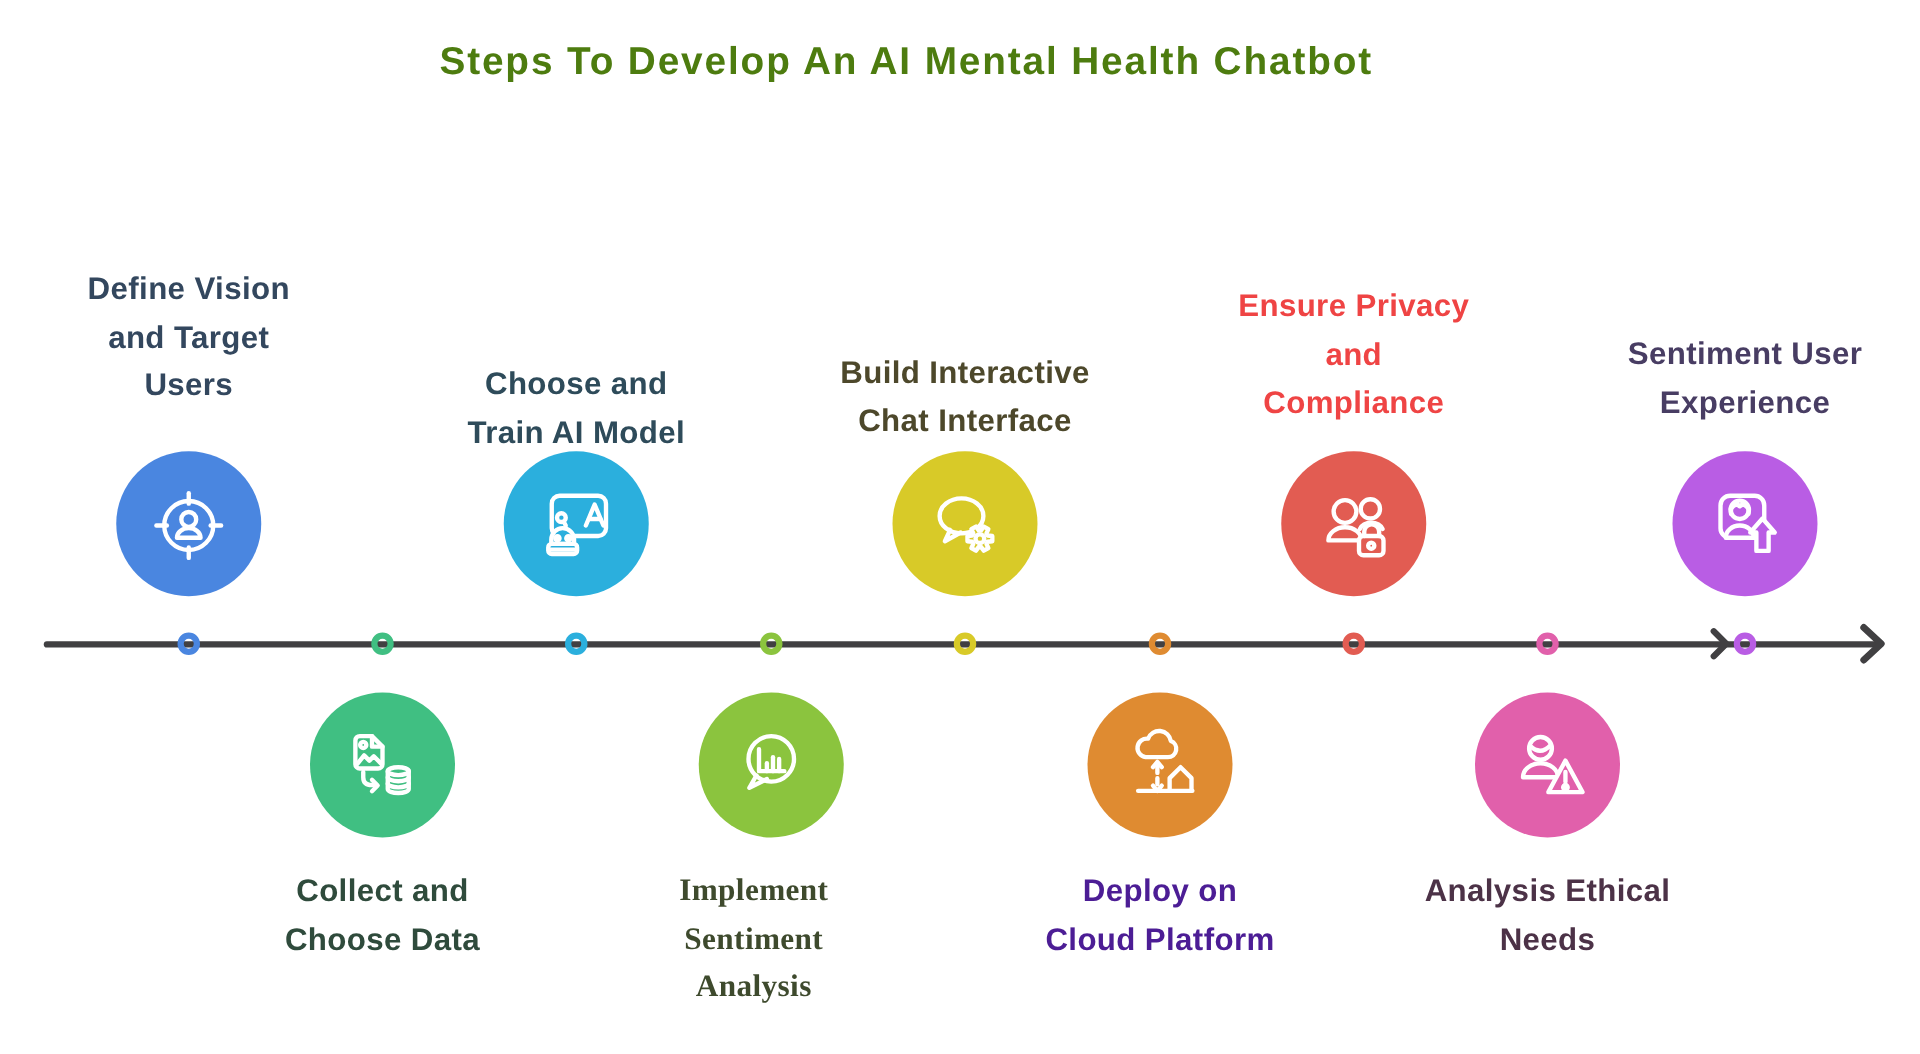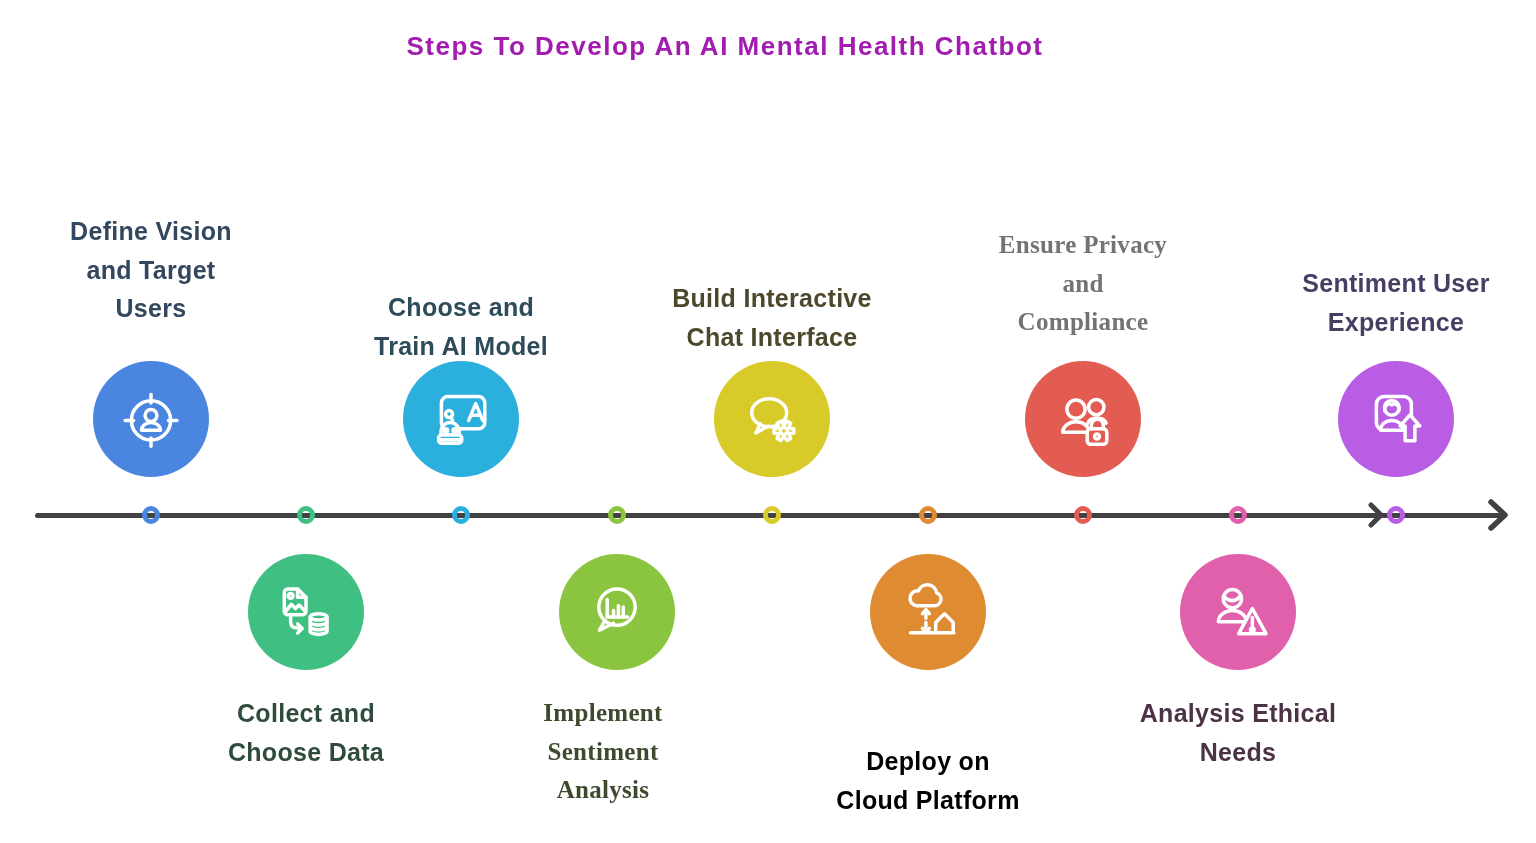--- a/index.html
+++ b/index.html
@@ -2,21 +2,21 @@
 <html><head>
 <meta charset="utf-8">
 <style>
   html,body{margin:0;padding:0;background:#fff;}
   #canvas{
     position:relative;width:1536px;height:843px;background:#fff;overflow:hidden;
     font-family:"Liberation Sans","DejaVu Sans",sans-serif;
   }
   .title{
     position:absolute;left:25px;top:31px;width:1400px;text-align:center;
-    font-size:26px;font-weight:700;letter-spacing:1.5px;color:#a21caf;
+    font-size:31px;font-weight:700;letter-spacing:1.5px;color:#4d7c0f;
   }
   .step{position:absolute;}
   .circle{
     position:absolute;width:116px;height:116px;border-radius:50%;
     box-shadow:0 0 0 5px #ffffff;display:flex;align-items:center;justify-content:center;
   }
   .icon{width:70px;height:70px;}
   .icon *{fill:none;stroke:#ffffff;stroke-width:5;stroke-linecap:round;stroke-linejoin:round;}
   .step-label{
     position:absolute;width:280px;text-align:center;white-space:pre-line;
@@ -155,26 +155,26 @@
     <div class="circle c5" style="background: rgb(223, 139, 49);">
       <svg class="icon" viewBox="0 0 100 100">
         <path d="M33.5 41 H59 a9.5 9.5 0 0 0 3.4 -18.4 a13.5 13.5 0 0 0 -26 -2.7 A10 10 0 0 0 33.5 41 Z"></path>
         <path d="M47 52 V74" stroke-dasharray="7 6"></path>
         <path d="M42 52.5 L47 46.5 L52 52.5"></path>
         <path d="M42 73.5 L47 79.5 L52 73.5"></path>
         <path d="M61 79 V65 L73.5 52.5 L86 65 V79"></path>
         <path d="M25 79.5 H87"></path>
       </svg>
     </div>
-    <div class="step-label l5" style="color: #000000; margin-top: 48px;">Deploy on
+    <div class="step-label l5" style="color: #4c1d95;">Deploy on
 Cloud Platform</div>
   </div>
 
   <div class="step">
-    <div class="step-label l6" style="color: #737373; font-family: Liberation Serif, serif;">Ensure Privacy
+    <div class="step-label l6" style="color: #ef4444;">Ensure Privacy
 and
 Compliance</div>
     <div class="circle c6" style="background: rgb(226, 92, 82);">
       <svg class="icon" viewBox="0 0 100 100">
         <circle cx="69" cy="33" r="11"></circle>
         <path d="M57 56 a13.5 10 0 0 1 26 0"></path>
         <circle cx="40" cy="36" r="13"></circle>
         <path d="M21 69 a19 15 0 0 1 38 0 Z"></path>
         <rect class="bgfill" x="56" y="64" width="28" height="22" rx="5" style="fill: rgb(226, 92, 82);"></rect>
         <path d="M62 64 v-5 a8.5 8.5 0 0 1 17 0 v5"></path>

